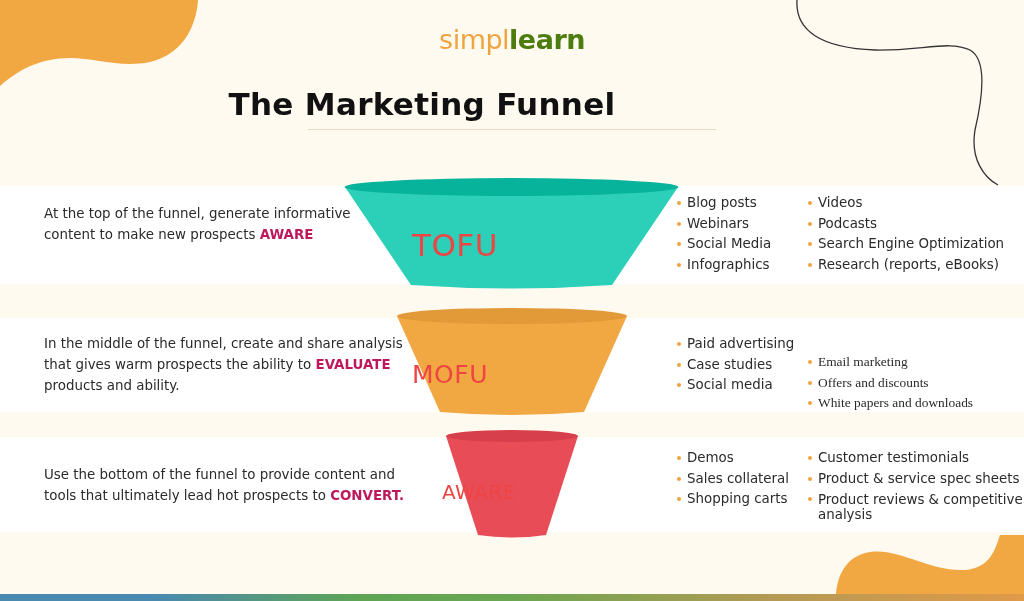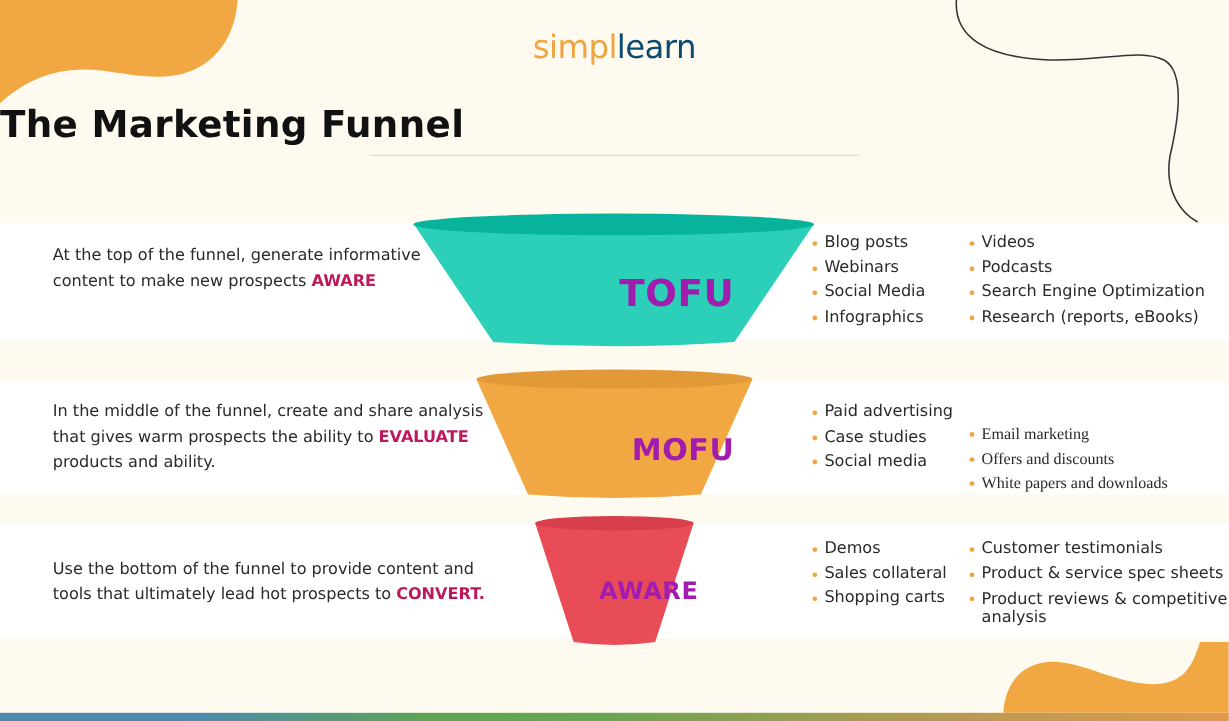--- a/index.html
+++ b/index.html
@@ -8,44 +8,44 @@
       background:#fffaf0;
       font-family:"Liberation Sans", "DejaVu Sans", sans-serif;
       color:#222;
     }
     .deco { position:absolute; left:0; top:0; pointer-events:none; }
     .logo {
       position:absolute; left:0; width:1024px; top:24px; text-align:center;
       font-size:27px; letter-spacing:-0.5px; font-family:"DejaVu Sans", sans-serif;
     }
     .logo .a { color:#f0a43f; }
-    .logo .b { color:#0c4a6e; }
+    .logo .b { color:#4d7c0f;font-weight:bold; }
     .title {
-      position:absolute; left:0; width:844px; top:86px; 
+      position:absolute; left:0; width:844px; top:86px; text-align:center;
       font-size:31px; font-weight:bold; color:#111; font-family:"DejaVu Sans", sans-serif;
       letter-spacing:0.3px;
     }
     .title-rule { position:absolute; left:308px; top:129px; width:408px; height:1px; background:#e6ddc4; }
     .band { position:absolute; left:0; width:1024px; background:#ffffff; }
     .desc {
       position:absolute; left:44px; font-size:13.4px; line-height:21px; color:#2a2a2a;
       font-family:"DejaVu Sans", sans-serif;
     }
     .desc b { color:#be185d; }
     .list {
       position:absolute; margin:0; padding:0; list-style:none;
       font-size:13.4px; line-height:20.5px; color:#2a2a2a; font-family:"DejaVu Sans", sans-serif;
     }
     .list li { position:relative; padding-left:10px; }
     .list li::before {
       content:""; position:absolute; left:0; top:8px; width:4px; height:4px;
       border-radius:50%; background:#f0a43f;
     }
     .funnel-label {
-      position:absolute; color:#a21caf; font-weight:bold; text-align:right;
+      position:absolute; color:#ef4444; font-weight:normal; text-align:left;
       font-family:"DejaVu Sans", sans-serif; letter-spacing:0.5px;
     }
     .bottom-bar {
       position:absolute; left:0; top:594px; width:1024px; height:7px;
       background:linear-gradient(90deg,#4a8ab0 0%,#4a8ab0 15%,#5ea454 35%,#6aa650 50%,#b39a54 75%,#e09a4a 100%);
     }
   </style>
 </head>
 <body>
 

